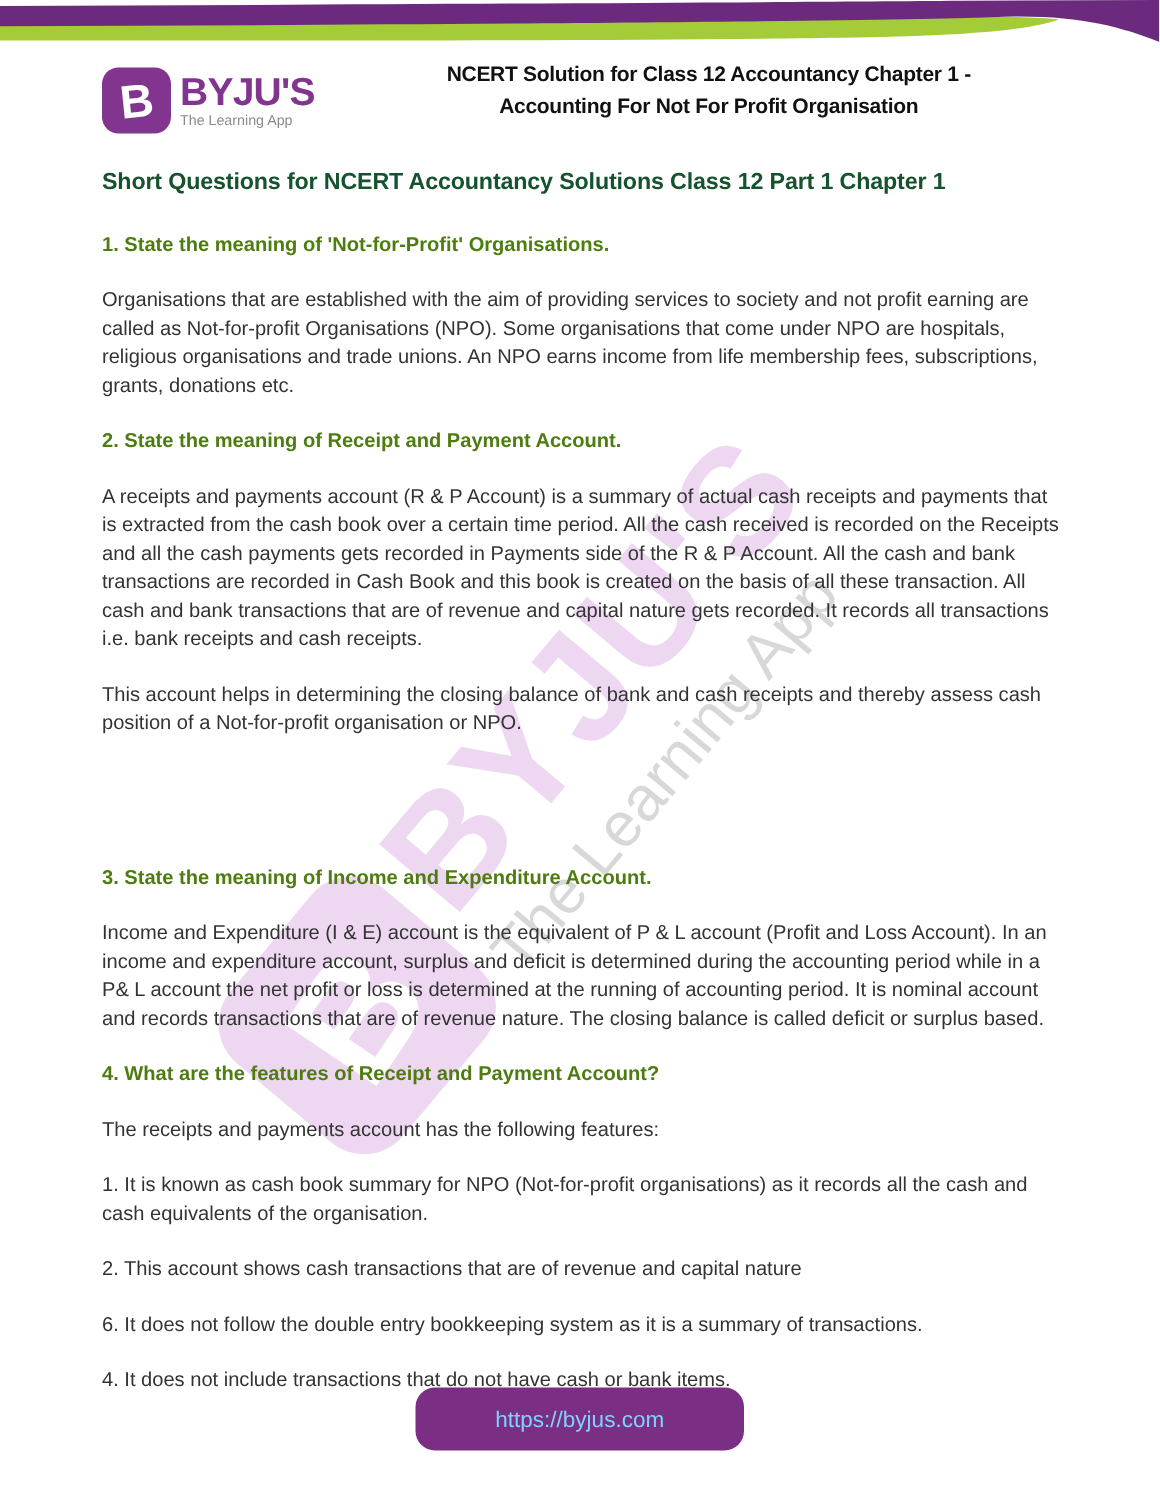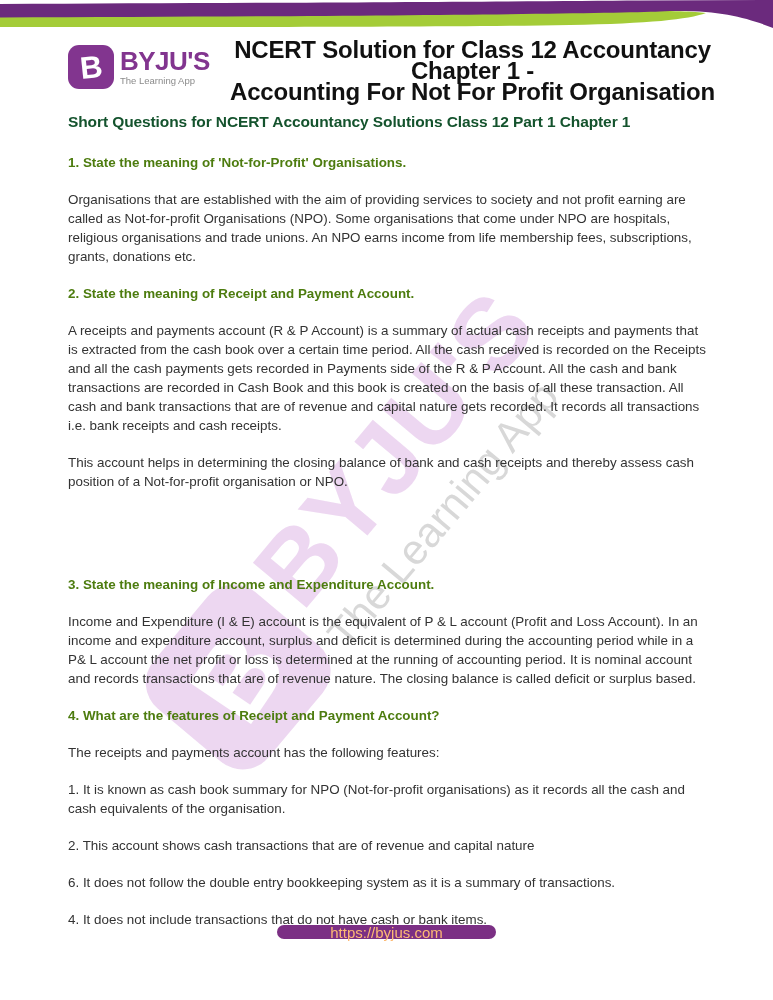--- a/index.html
+++ b/index.html
@@ -25,21 +25,21 @@
     color:#fff;font-weight:bold;font-size:31px;line-height:1;
     transform:rotate(-6deg);letter-spacing:0;
   }
   .logo-textcol{margin-left:6px;}
   .logo-name{
     color:var(--logo-purple,#82358f);font-weight:bold;font-size:26px;line-height:26px;letter-spacing:-0.5px;
   }
   .logo-tagline{color:#8b8b8b;font-size:9.5px;line-height:11px;margin-top:1px;}
   .title{
     flex:1;text-align:center;padding-top:3px;
-    font-weight:bold;font-size:24px;line-height:21px;color:#111;letter-spacing:-0.2px;
+    font-weight:bold;font-size:14px;line-height:21px;color:#111;letter-spacing:-0.2px;
   }
   
   .watermark{
     position:absolute;left:395px;top:490px;width:640px;
     transform:translate(-50%,-50%) rotate(-50deg);
     display:flex;align-items:center;opacity:0.55;z-index:0;pointer-events:none;
   }
   .wm-tile{
     width:152px;height:150px;border-radius:34px;background:var(--watermark-purple,#dfb8e6);
     display:flex;align-items:center;justify-content:center;flex:0 0 auto;
@@ -55,22 +55,22 @@
   .section-heading{
     font-size:15.5px;line-height:20px;font-weight:bold;color:#14532d;margin:0 0 21px 0;letter-spacing:-0.1px;
   }
   .content p{font-size:13.4px;line-height:19px;margin:0 0 18px 0;color:#333;}
   .content p.q{font-weight:bold;color:#4d7c0f;}
   .content p.sp{margin-bottom:84px;}
   
   .footer{position:absolute;top:925px;left:0;width:773px;display:flex;justify-content:center;z-index:1;}
   .footer-pill{
     display:flex;align-items:center;justify-content:center;
-    min-width:219px;height:14px;border-radius:13px;box-sizing:border-box;padding:0 18px;
-    background:var(--footer-purple,#7b2f84);color:#fdba74;font-size:15px;text-decoration:none;
+    min-width:219px;height:42px;border-radius:13px;box-sizing:border-box;padding:0 18px;
+    background:var(--footer-purple,#7b2f84);color:#7dd3fc;font-size:15px;text-decoration:none;
   }
 </style>
 </head>
 <body>
 
 <div class="page">
 
   <svg class="header-bars" width="773" height="34" viewBox="0 0 773 34" aria-hidden="true">
     <path class="bar-green" d="M0,13.5 L600,11 C660,10.5 692,11.3 706,13 C688,19.5 650,23.5 570,25 C420,27.5 150,27 0,27 Z"></path>
     <path class="bar-purple" d="M0,4 C250,3 520,1.5 640,0.5 L773,0 L773,28 C745,17 715,9 660,11.5 C600,14 300,16.5 0,17.5 Z"></path>

